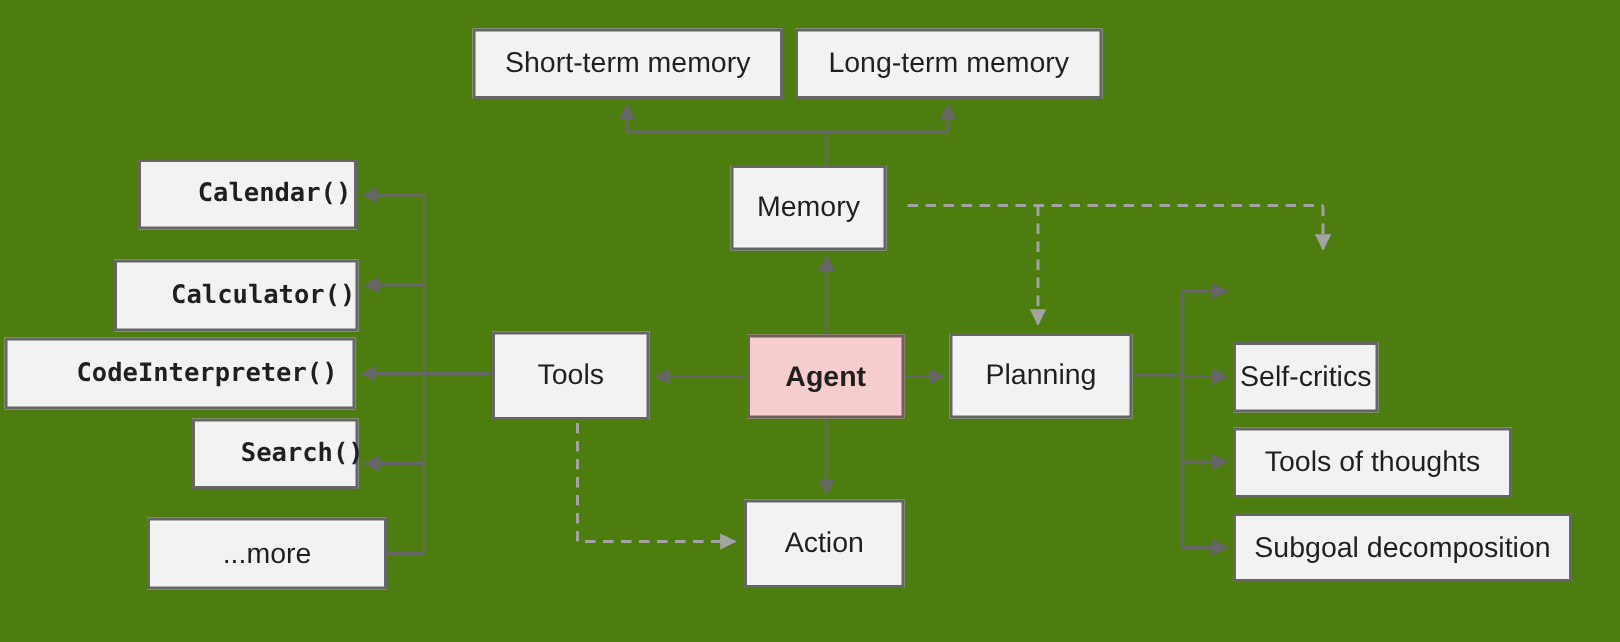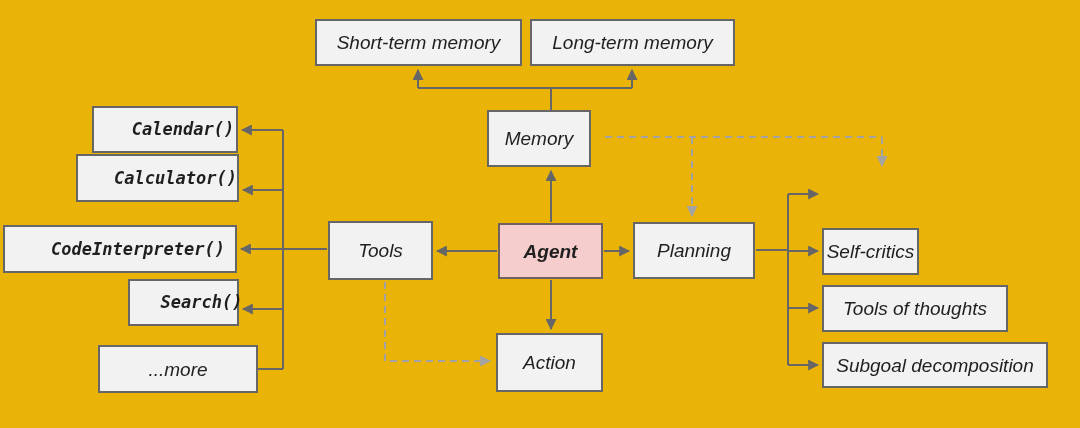--- a/index.html
+++ b/index.html
@@ -8,24 +8,23 @@
     --agent-fill:#f6cdcd;
     --agent-border:#716060;
     --solid-edge:#666666;
     --dashed-edge:#a3a3a3;
     --text:#1f1f1f;
   }
   html,body{margin:0;padding:0;background:#ffffff;}
   .canvas{
     position:relative;
     width:1080px;height:428px;
-    background:#eab308;
+    background:#4d7c0f;
     font-family:"Liberation Sans", sans-serif;
     overflow:hidden;
-    font-style:italic;
   }
   .edges{position:absolute;left:0;top:0;width:1080px;height:428px;}
   .edge-solid{stroke:var(--solid-edge);stroke-width:2;fill:none;}
   .edge-dashed{stroke:var(--dashed-edge);stroke-width:2;fill:none;stroke-dasharray:7 5;}
   .node{
     position:absolute;
     box-sizing:border-box;
     background:var(--node-fill);
     border:2px solid var(--node-border);
     display:flex;align-items:center;justify-content:center;
@@ -95,21 +94,21 @@
   <div class="node" style="left:315px;top:19px;width:207px;height:47px">Short-term memory</div>
   <div class="node" style="left:530px;top:19px;width:205px;height:47px">Long-term memory</div>
 
   <div class="node" style="left:487px;top:110px;width:104px;height:57px">Memory</div>
   <div class="node" style="left:328px;top:221px;width:105px;height:59px">Tools</div>
   <div class="node agent" style="left:498px;top:223px;width:105px;height:56px">Agent</div>
   <div class="node" style="left:633px;top:222px;width:122px;height:57px">Planning</div>
   <div class="node" style="left:496px;top:333px;width:107px;height:59px">Action</div>
 
   <div class="node code" style="left:92px;top:106px;width:146px;height:47px">Calendar()</div>
-  <div class="node code" style="left:76px;top:154px;width:163px;height:48px">Calculator()</div>
+  <div class="node code" style="left:76px;top:173px;width:163px;height:48px">Calculator()</div>
   <div class="node code" style="left:3px;top:225px;width:234px;height:48px">CodeInterpreter()</div>
   <div class="node code" style="left:128px;top:279px;width:111px;height:47px">Search()</div>
   <div class="node" style="left:98px;top:345px;width:160px;height:48px">...more</div>
 
   <div class="node" style="left:822px;top:228px;width:97px;height:47px">Self-critics</div>
   <div class="node" style="left:822px;top:285px;width:186px;height:47px">Tools of thoughts</div>
   <div class="node" style="left:822px;top:342px;width:226px;height:46px">Subgoal decomposition</div>
 
 </div>
 

